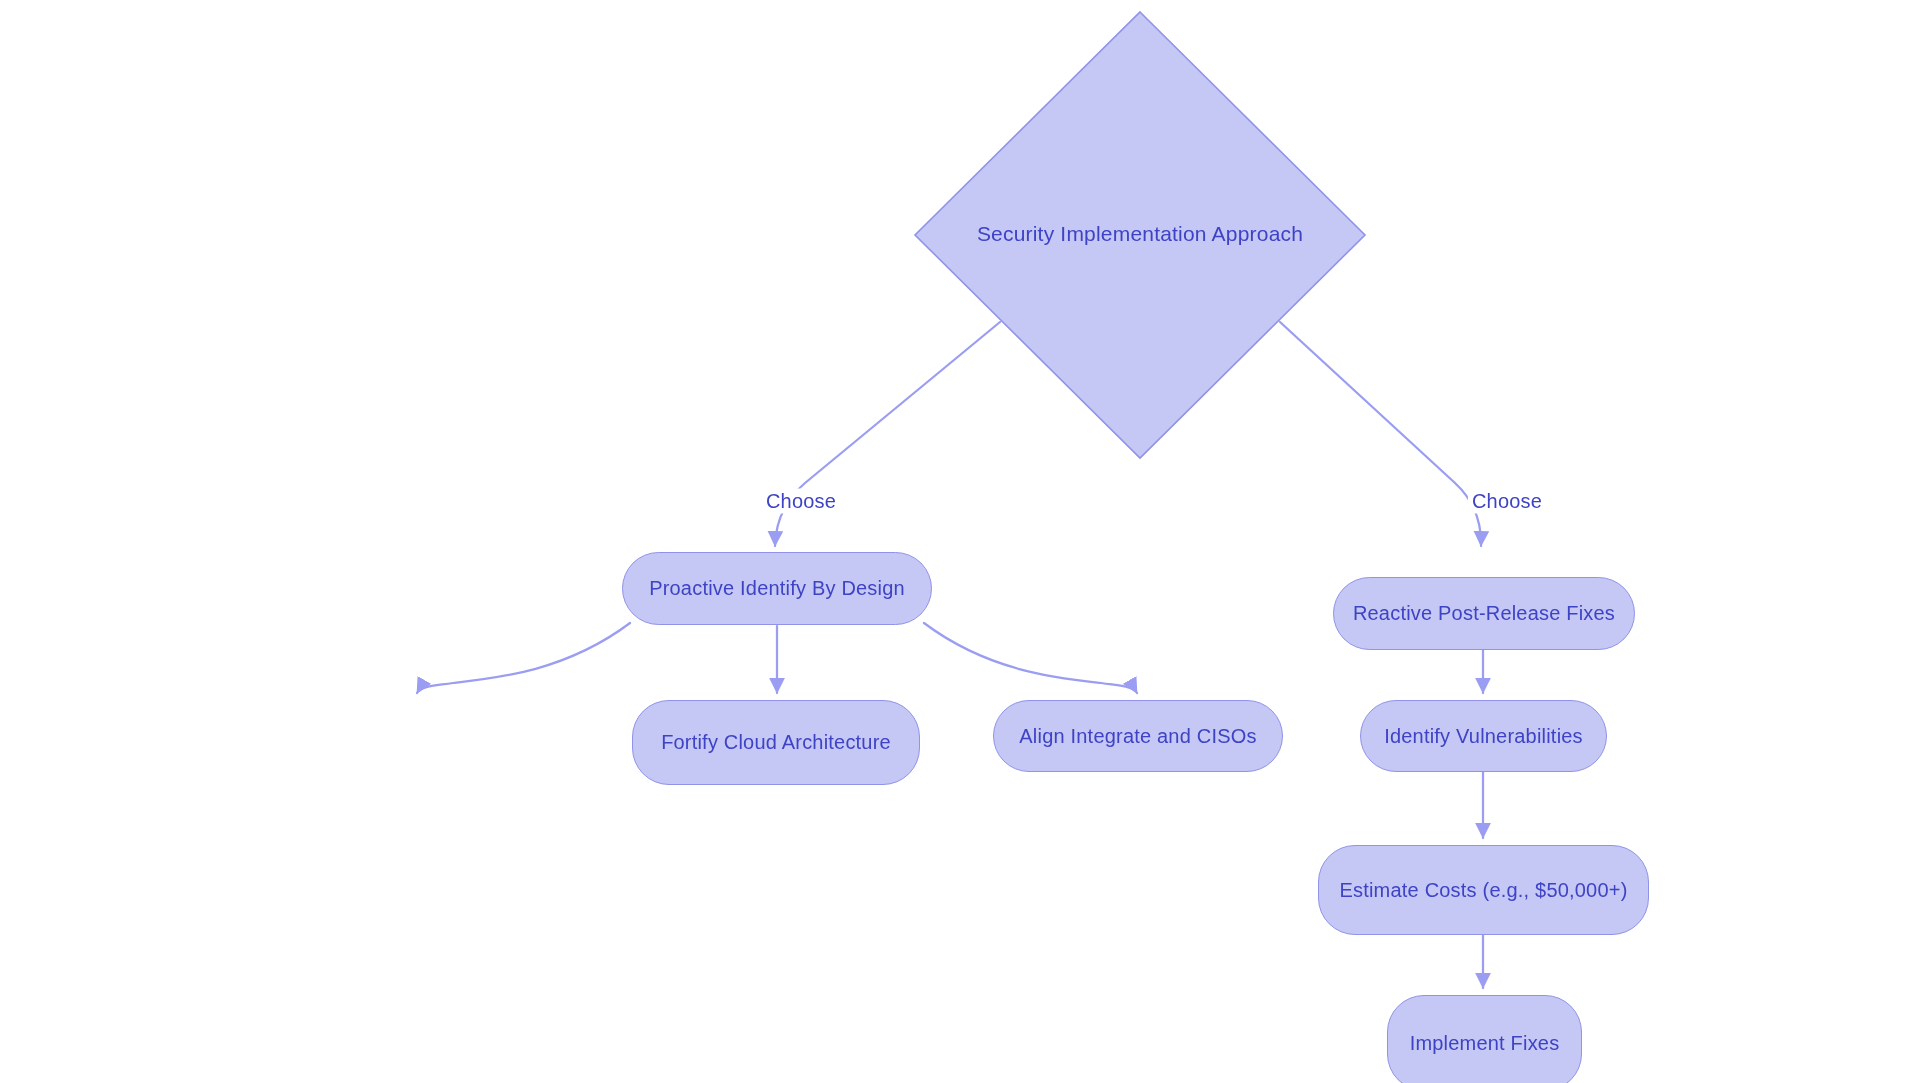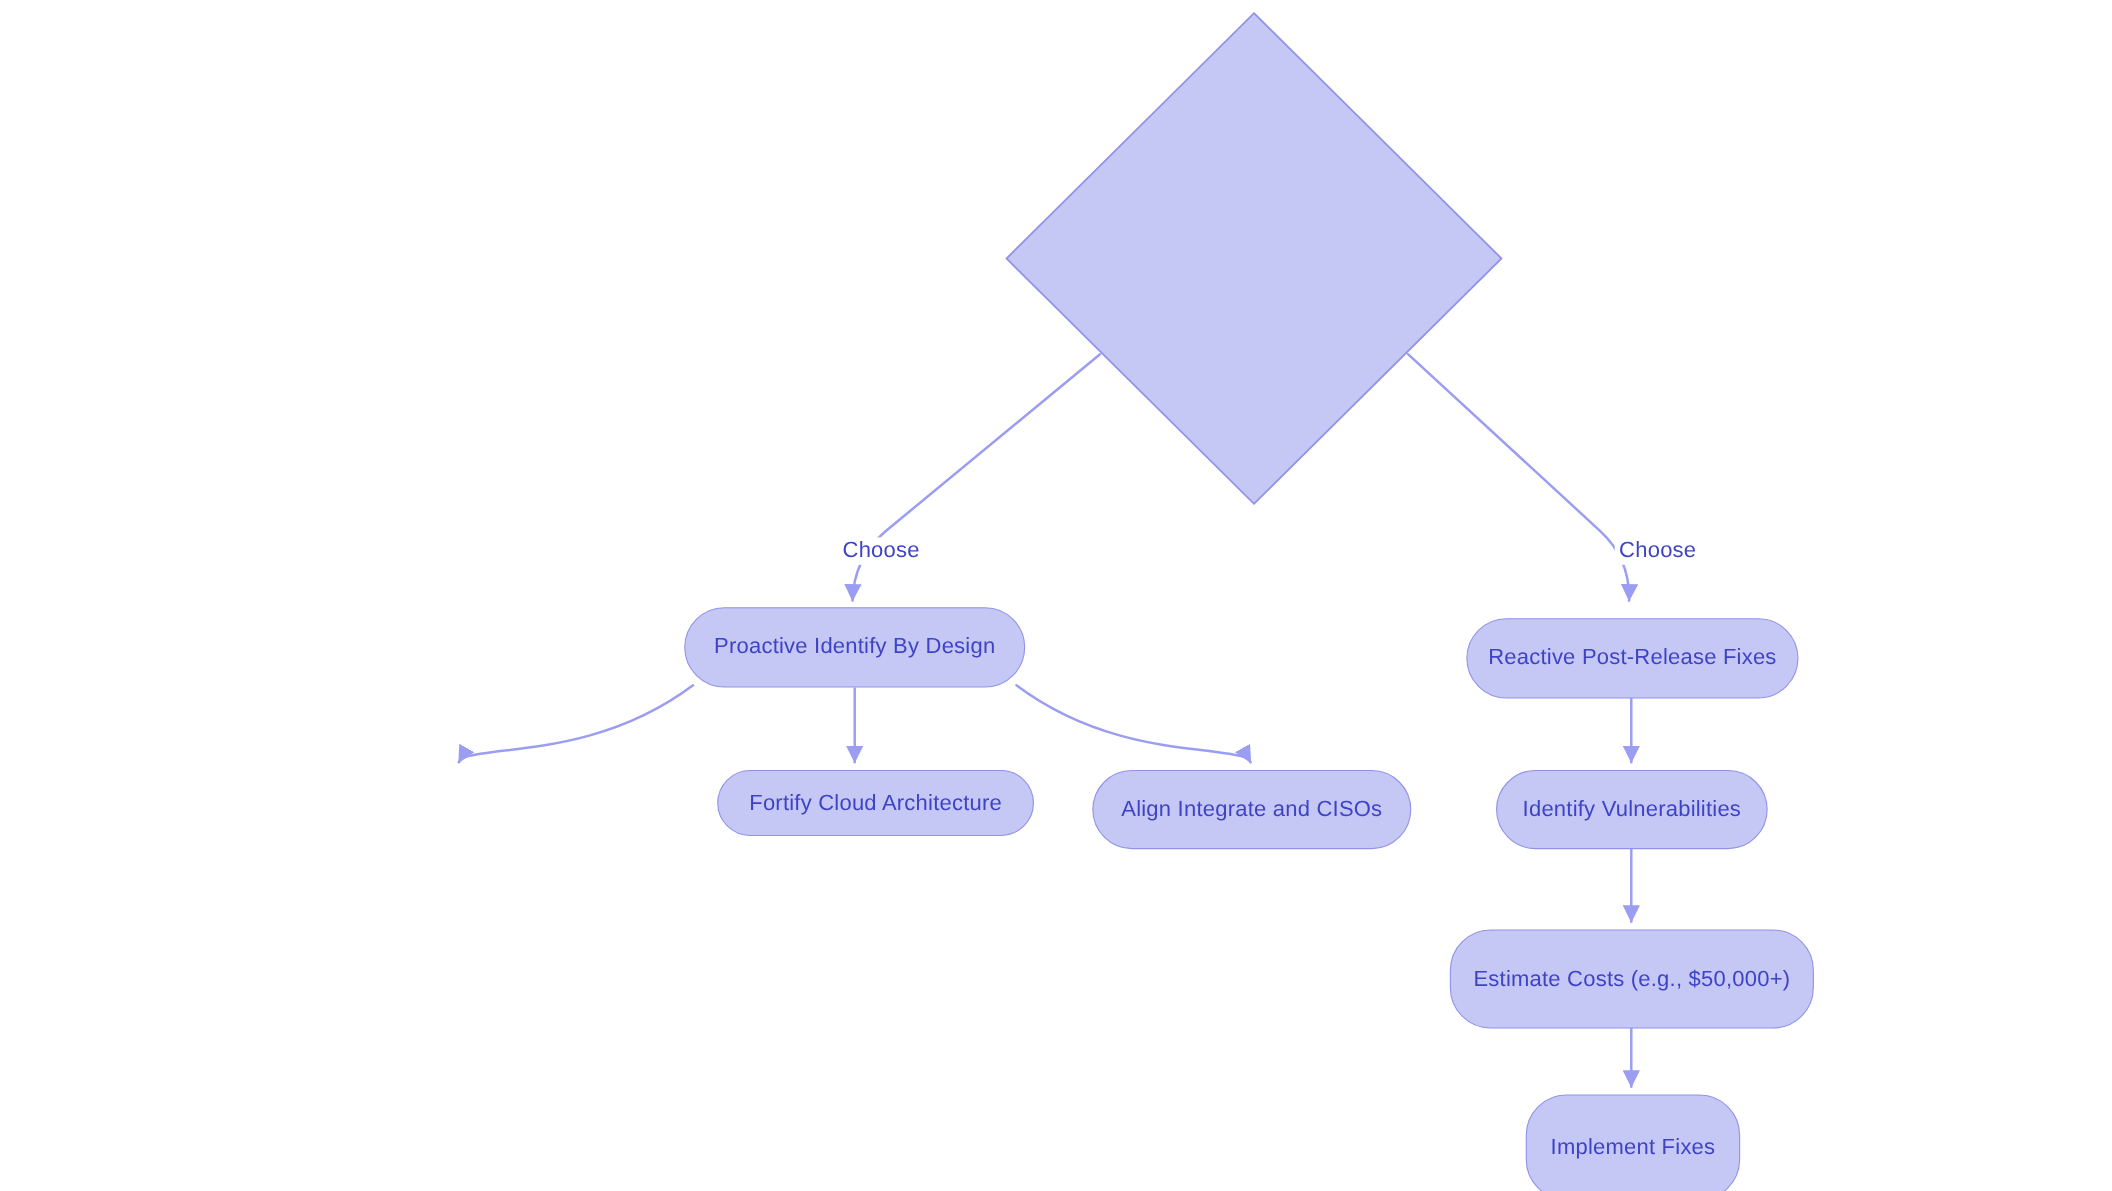--- a/index.html
+++ b/index.html
@@ -92,31 +92,32 @@
 
     <path class="edge-path" d="M 630 623 C 566 671, 498 678, 453 683 C 433 686, 421 686, 417 693" marker-end="url(#arrowhead)"></path>
     <path class="edge-path" d="M 777 626 L 777 693" marker-end="url(#arrowhead)"></path>
     <path class="edge-path" d="M 924 623 C 988 671, 1056 678, 1101 683 C 1121 686, 1133 686, 1137 693" marker-end="url(#arrowhead)"></path>
 
     <path class="edge-path" d="M 1483 624 L 1483 693" marker-end="url(#arrowhead)"></path>
     <path class="edge-path" d="M 1483 772 L 1483 838" marker-end="url(#arrowhead)"></path>
     <path class="edge-path" d="M 1483 919 L 1483 988" marker-end="url(#arrowhead)"></path>
   </svg>
 
+  <div class="diamond-label">Security Implementation Approach</div>
 
   <div class="node" style="left:622px; top:552px; width:310px; height:73px;">
     <span>Proactive Identify By Design</span>
   </div>
 
-  <div class="node" style="left:1333px; top:562px; width:302px; height:73px;">
+  <div class="node" style="left:1333px; top:577px; width:302px; height:73px;">
     <span>Reactive Post-Release Fixes</span>
   </div>
 
 
-  <div class="node" style="left:652px; top:700px; width:288px; height:60px;">
+  <div class="node" style="left:632px; top:700px; width:288px; height:85px;">
     <span>Fortify Cloud Architecture</span>
   </div>
 
   <div class="node" style="left:993px; top:700px; width:290px; height:72px;">
     <span>Align Integrate and CISOs</span>
   </div>
 
   <div class="node" style="left:1360px; top:700px; width:247px; height:72px;">
     <span>Identify Vulnerabilities</span>
   </div>

